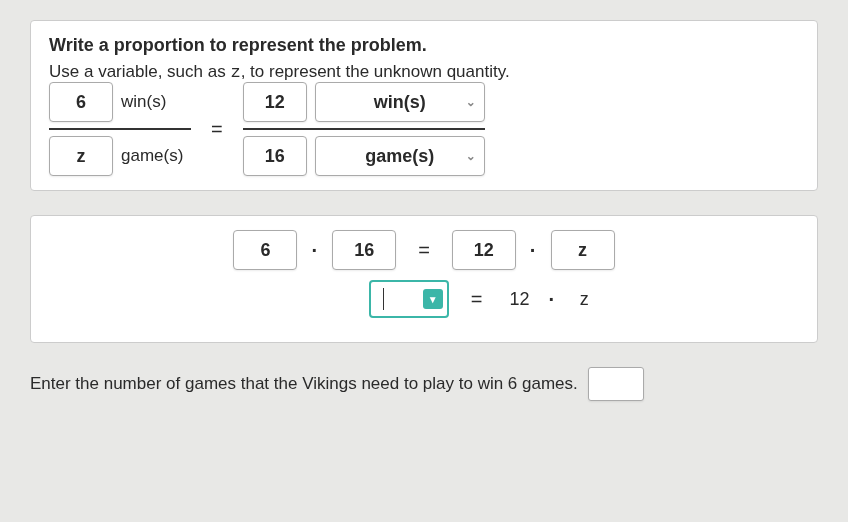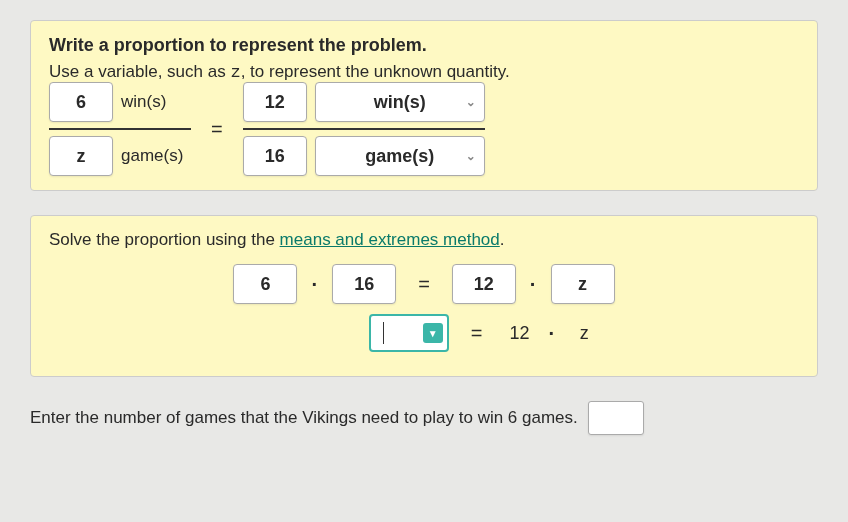--- a/index.html
+++ b/index.html
@@ -10,21 +10,21 @@
     background: #e8e8e6;
     width: 848px;
     height: 522px;
     color: #2a2a2a;
   }
   .panel {
     border: 1px solid #ccc;
     border-radius: 4px;
     padding: 14px 18px;
     margin-bottom: 24px;
-    background: #fef9c3;
+    background: #ffffff;
   }
   .heading {
     font-weight: bold;
     font-size: 18px;
     margin-bottom: 6px;
   }
   .sub {
     font-size: 17px;
     margin-bottom: 0;
   }
@@ -192,23 +192,20 @@
         <div class="box-select">
           <span>game(s)</span>
           <span class="chev">⌄</span>
         </div>
       </div>
     </div>
   </div>
 </div>
 
 <div class="panel">
-  <div class="solve-text">
-    <span>Solve the proportion using the </span><span class="link">means and extremes method</span><span>.</span>
-  </div>
   <div class="me-row">
     <div class="box">6</div>
     <div class="dot">·</div>
     <div class="box">16</div>
     <div class="eq">=</div>
     <div class="box">12</div>
     <div class="dot">·</div>
     <div class="box">z</div>
   </div>
   <div class="me-row" style="padding-left:120px;">

